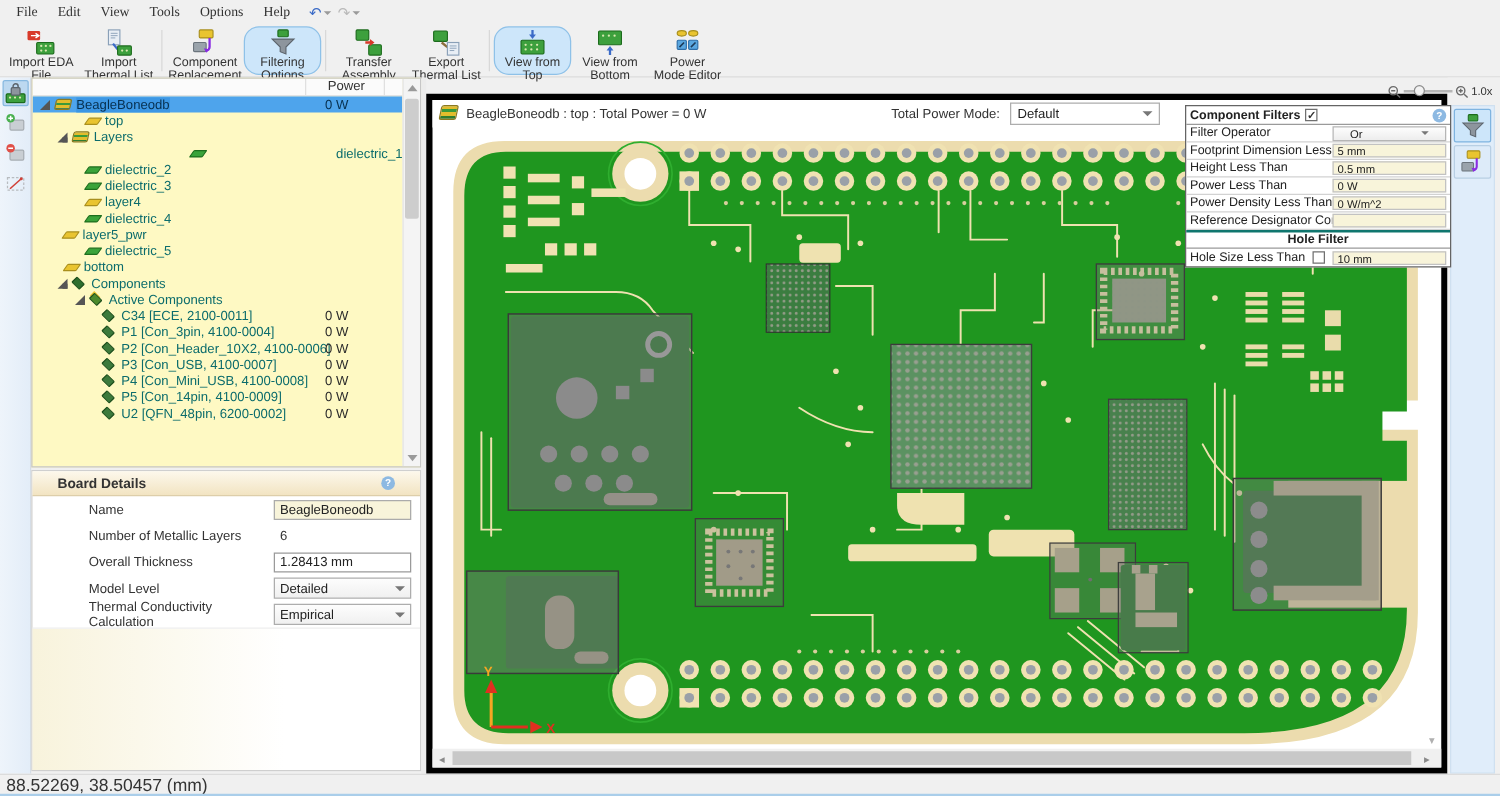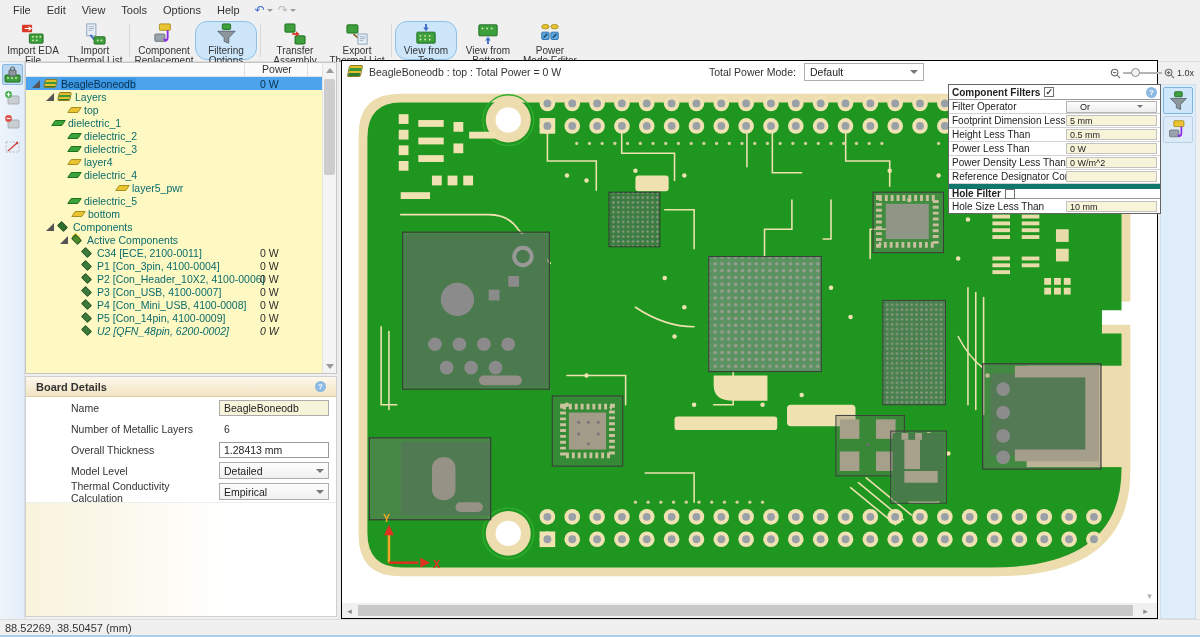--- a/index.html
+++ b/index.html
@@ -1,19 +1,19 @@
 <!DOCTYPE html>
 <html><head>
 <meta charset="utf-8">
 <style>
   * { margin:0; padding:0; box-sizing:border-box; }
   html,body { width:1200px; height:637px; font-family:"Liberation Sans", sans-serif; background:#f0f0f0; overflow:hidden; position:relative; }
 
   
-  #menubar { position:absolute; left:0; top:0; width:1200px; height:20px; background:#f0f0f0; display:flex; align-items:center; padding-left:6px; gap:2px; font-size:11px; color:#333; }
+  #menubar { position:absolute; left:0; top:0; width:1200px; height:20px; background:#f0f0f0; display:flex; align-items:center; padding-left:6px; gap:2px; font-size:11px; color:#333;font-family:Liberation Serif, serif; }
   .menu-item { padding:2px 7px; cursor:default; }
   .undo-redo { display:flex; align-items:center; margin-left:6px; gap:1px; }
   .uarrow { font-size:12px; color:#3b6bc7; }
   .rarrow { font-size:12px; color:#b9b9b9; }
   .mini-caret { width:0;height:0;border-left:3px solid transparent;border-right:3px solid transparent;border-top:3px solid #9a9a9a; margin:0 4px 0 1px; }
 
   
   #toolbar { position:absolute; left:0; top:20px; width:1200px; height:42px; background:#f0f0f0; border-bottom:1px solid #dcdcdc; display:flex; align-items:stretch; padding:1px 2px; }
   .tbtn { display:flex; flex-direction:column; align-items:center; justify-content:flex-start; width:62px; padding:1px 2px; font-size:10px; line-height:10px; color:#333; text-align:center; border:1px solid transparent; border-radius:2px; }
   .tbtn.active { background:#cde6fa; border-color:#8ec1e8;border-radius:12px; }
@@ -48,34 +48,34 @@
   .trow.sel .tpower { color:#07304f; }
   .tree-scroll { position:absolute; right:0; top:0; bottom:0; width:14px; background:#f4f4f4; border-left:1px solid #e4e4e4; }
   .ts-up,.ts-down { position:absolute; left:0; width:14px; height:14px; display:flex; align-items:center; justify-content:center; }
   .ts-up { top:0; } .ts-down { bottom:0; }
   .tri-up { width:0;height:0;border-left:4px solid transparent;border-right:4px solid transparent;border-bottom:5px solid #9a9a9a; }
   .tri-down { width:0;height:0;border-left:4px solid transparent;border-right:4px solid transparent;border-top:5px solid #9a9a9a; }
   .ts-thumb { position:absolute; left:1px; right:1px; top:16px; height:96px; background:#cdcdcd; border-radius:2px; }
 
   
   #bdpanel { position:absolute; left:25px; top:376px; width:312px; bottom:20px; background:#fff; border:1px solid #cfcfcf; display:flex; flex-direction:column; }
-  .bd-header { height:20px; display:flex; align-items:center; padding:0 10px; background:linear-gradient(#fdf8ec,#f2e4c2); border-bottom:1px solid #ddceaa; font-weight:bold; font-size:11px; color:#333; flex:0 0 20px; }
+  .bd-header { height:20px; display:flex; align-items:center; padding:0 20px; background:linear-gradient(#fdf8ec,#f2e4c2); border-bottom:1px solid #ddceaa; font-weight:bold; font-size:11px; color:#333; flex:0 0 20px; }
   .help-dot { margin-left:auto; width:11px; height:11px; border-radius:50%; background:#8db9e2; color:#fff; font-size:8px; line-height:11px; text-align:center; font-weight:bold; }
   .bd-row { display:flex; align-items:center; height:21px; padding:0 7px; font-size:10.5px; color:#333; flex:0 0 21px;margin-left:38px; }
   .bd-label { flex:0 0 148px; }
   .bd-val-box { flex:1; height:16px; border:1px solid #9a9a9a; background:#fff; font-size:10.5px; padding:1px 4px; color:#222; }
   .bd-val-box.yellow { background:#f8f4da; border-color:#ababab; }
   .bd-static { flex:1; padding-left:5px; }
   .bd-select { flex:1; height:17px; border:1px solid #adadad; background:linear-gradient(#fdfdfd,#f0f0f0); display:flex; align-items:center; justify-content:space-between; padding:0 4px; font-size:10.5px; color:#222; }
   .dd-caret { width:0;height:0;border-left:4px solid transparent;border-right:4px solid transparent;border-top:4px solid #777; }
   .bd-rest { flex:1; background:linear-gradient(to right,#f8f3dc,#ffffff 65%); border-top:1px solid #eee; }
 
   
   #splitter { position:absolute; left:337px; top:62px; width:4px; bottom:18px; background:#ececec; }
-  #canvas { position:absolute; left:341px; top:60px; width:817px; bottom:18px; background:#fff; border:1px solid #000000; }
+  #canvas { position:absolute; left:341px; top:75px; width:817px; bottom:18px; background:#fff; border:5px solid #000000; }
   .vp-topbar { position:absolute; left:0; top:0; right:0; height:22px; background:#fff; }
   .vp-ico { position:absolute; left:6px; top:4px; width:14px; height:12px; background:repeating-linear-gradient(#e2bd2c 0 2.5px, #3a9a3a 2.5px 5px, #e2bd2c 5px 7.5px, #2f7d2f 7.5px 10px, #e2bd2c 10px 12px); border-radius:2px; transform:skewX(-12deg); border:1px solid #8a7a20; }
   .vp-title { position:absolute; left:27px; top:5px; font-size:10.5px; color:#333; }
   .spm-label { position:absolute; left:367px; top:5px; font-size:10.5px; color:#333; }
   .spm-dd { position:absolute; left:462px; top:2px; width:120px; height:18px; border:1px solid #adadad; background:#fff; display:flex; align-items:center; justify-content:space-between; padding:0 5px; font-size:10.5px; color:#222; }
   #pcb { position:absolute; left:0; top:22px; }
   .hscroll { position:absolute; left:0; right:0; bottom:0; height:15px; background:#f0f0f0; }
   .hs-left,.hs-right { position:absolute; top:0; width:15px; height:15px; display:flex; align-items:center; justify-content:center; color:#8a8a8a; font-size:9px; }
   .hs-left { left:0; } .hs-right { right:4px; }
   .hs-thumb { position:absolute; left:16px; right:24px; top:2px; bottom:2px; background:#c8c8c8; }
@@ -95,21 +95,21 @@
   #filterpanel { position:absolute; left:948px; top:84px; width:213px; background:#fff; border:1px solid #646464; z-index:6; font-size:10px; color:#222; }
   .fp-header { display:flex; align-items:center; gap:4px; height:15px; padding:0 3px; border-bottom:1px solid #9a9a9a; font-weight:bold; font-size:10px; }
   .fp-row { display:flex; align-items:center; height:14px; border-bottom:1px solid #d2d2d2; padding:0 3px; }
   .fp-label { flex:0 0 114px; white-space:nowrap; overflow:hidden; }
   .fp-val { flex:1; height:11px; background:#f8f4da; border:1px solid #c2c2c2; padding:0 3px; font-size:9px; line-height:10px; color:#222; }
   .fp-select { flex:1; height:12px; background:linear-gradient(#fdfdfd,#ededed); border:1px solid #b5b5b5; display:flex; align-items:center; justify-content:space-between; padding:0 13px; font-size:9px; }
   .fp-select .dd-caret { border-left-width:3px; border-right-width:3px; border-top-width:3px; }
   .checkbox { width:10px; height:10px; border:1px solid #707070; background:#fff; font-size:9px; line-height:9px; text-align:center; color:#333; flex:0 0 10px; }
 
   
-  #statusbar { position:absolute; left:0; right:0; bottom:2px; height:16px; background:#f0f0f0; border-top:1px solid #dcdcdc; font-size:11px; color:#333; display:flex; align-items:center; padding-left:5px; }
+  #statusbar { position:absolute; left:0; right:0; bottom:2px; height:16px; background:#f0f0f0; border-top:1px solid #dcdcdc; font-size:14px; color:#333; display:flex; align-items:center; padding-left:5px; }
   #bottomline { position:absolute; left:0; right:0; bottom:0; height:2px; background:#aaceea; }
 </style>
 </head>
 <body>
 
 <div id="menubar">
   <span class="menu-item">File</span>
   <span class="menu-item">Edit</span>
   <span class="menu-item">View</span>
   <span class="menu-item">Tools</span>
@@ -262,31 +262,31 @@
     <span class="th-power">Power</span>
     <span class="th-sep2"></span>
   </div>
   <div id="tree-rows">
       <div class="trow sel" style="padding-left: 6px;">
         <span class="exp"></span>
         <span class="tico board"></span>
         <span class="tlabel">BeagleBoneodb</span>
         <span class="tpower">0 W</span>
       </div>
+      <div class="trow" style="padding-left: 34px;">
+        <span style="width: 8px; flex: 0 0 8px;"></span>
+        <span class="tico layer-yellow"></span>
+        <span class="tlabel">top</span>
+      </div>
       <div class="trow" style="padding-left: 20px;">
         <span class="exp"></span>
         <span class="tico layers"></span>
         <span class="tlabel">Layers</span>
       </div>
-      <div class="trow" style="padding-left: 34px;">
-        <span style="width: 8px; flex: 0 0 8px;"></span>
-        <span class="tico layer-yellow"></span>
-        <span class="tlabel">top</span>
-      </div>
-      <div class="trow" style="padding-left: 18px;">
+      <div class="trow" style="padding-left: 18px; justify-content: space-between;">
         <span style="width: 8px; flex: 0 0 8px;"></span>
         <span class="tico layer-green"></span>
         <span class="tlabel">dielectric_1</span>
       </div>
       <div class="trow" style="padding-left: 34px;">
         <span style="width: 8px; flex: 0 0 8px;"></span>
         <span class="tico layer-green"></span>
         <span class="tlabel">dielectric_2</span>
       </div>
       <div class="trow" style="padding-left: 34px;">
@@ -297,31 +297,31 @@
       <div class="trow" style="padding-left: 34px;">
         <span style="width: 8px; flex: 0 0 8px;"></span>
         <span class="tico layer-yellow"></span>
         <span class="tlabel">layer4</span>
       </div>
       <div class="trow" style="padding-left: 34px;">
         <span style="width: 8px; flex: 0 0 8px;"></span>
         <span class="tico layer-green"></span>
         <span class="tlabel">dielectric_4</span>
       </div>
-      <div class="trow" style="padding-left: 34px; margin-left: 48px;">
+      <div class="trow" style="padding-left: 16px;">
         <span style="width: 8px; flex: 0 0 8px;"></span>
         <span class="tico layer-yellow"></span>
         <span class="tlabel">layer5_pwr</span>
       </div>
       <div class="trow" style="padding-left: 34px;">
         <span style="width: 8px; flex: 0 0 8px;"></span>
         <span class="tico layer-green"></span>
         <span class="tlabel">dielectric_5</span>
       </div>
-      <div class="trow" style="padding-left: 38px;">
+      <div class="trow" style="padding-left: 17px;">
         <span style="width: 8px; flex: 0 0 8px;"></span>
         <span class="tico layer-yellow"></span>
         <span class="tlabel">bottom</span>
       </div>
       <div class="trow" style="padding-left: 20px;">
         <span class="exp"></span>
         <span class="tico component-group"></span>
         <span class="tlabel">Components</span>
       </div>
       <div class="trow" style="padding-left: 34px;">
@@ -358,21 +358,21 @@
         <span class="tico component"></span>
         <span class="tlabel">P4 [Con_Mini_USB, 4100-0008]</span>
         <span class="tpower">0 W</span>
       </div>
       <div class="trow" style="padding-left: 48px;">
         <span style="width: 8px; flex: 0 0 8px;"></span>
         <span class="tico component"></span>
         <span class="tlabel">P5 [Con_14pin, 4100-0009]</span>
         <span class="tpower">0 W</span>
       </div>
-      <div class="trow" style="padding-left: 48px; font-style: italic;">
+      <div class="trow" style="padding-left: 48px;">
         <span style="width: 8px; flex: 0 0 8px;"></span>
         <span class="tico component"></span>
         <span class="tlabel">U2 [QFN_48pin, 6200-0002]</span>
         <span class="tpower">0 W</span>
       </div>
     </div>
   <div class="tree-scroll">
     <div class="ts-up">
         <span class="tri-up"></span>
       </div>
@@ -969,21 +969,21 @@
     <span class="fp-val">0 W</span>
   </div>
   <div class="fp-row">
     <span class="fp-label">Power Density Less Than</span>
     <span class="fp-val">0 W/m^2</span>
   </div>
   <div class="fp-row">
     <span class="fp-label">Reference Designator Contains</span>
     <span class="fp-val"></span>
   </div>
-  <div class="fp-header" style="border-top:5px solid #0f766e;">
+  <div class="fp-header" style="border-top:2px solid #0f766e;flex-direction:column;">
     <span>Hole Filter</span>
     <span class="checkbox"></span>
   </div>
   <div class="fp-row" style="border-bottom:none;">
     <span class="fp-label">Hole Size Less Than</span>
     <span class="fp-val">10 mm</span>
   </div>
 </div>
 
 <div id="statusbar">

